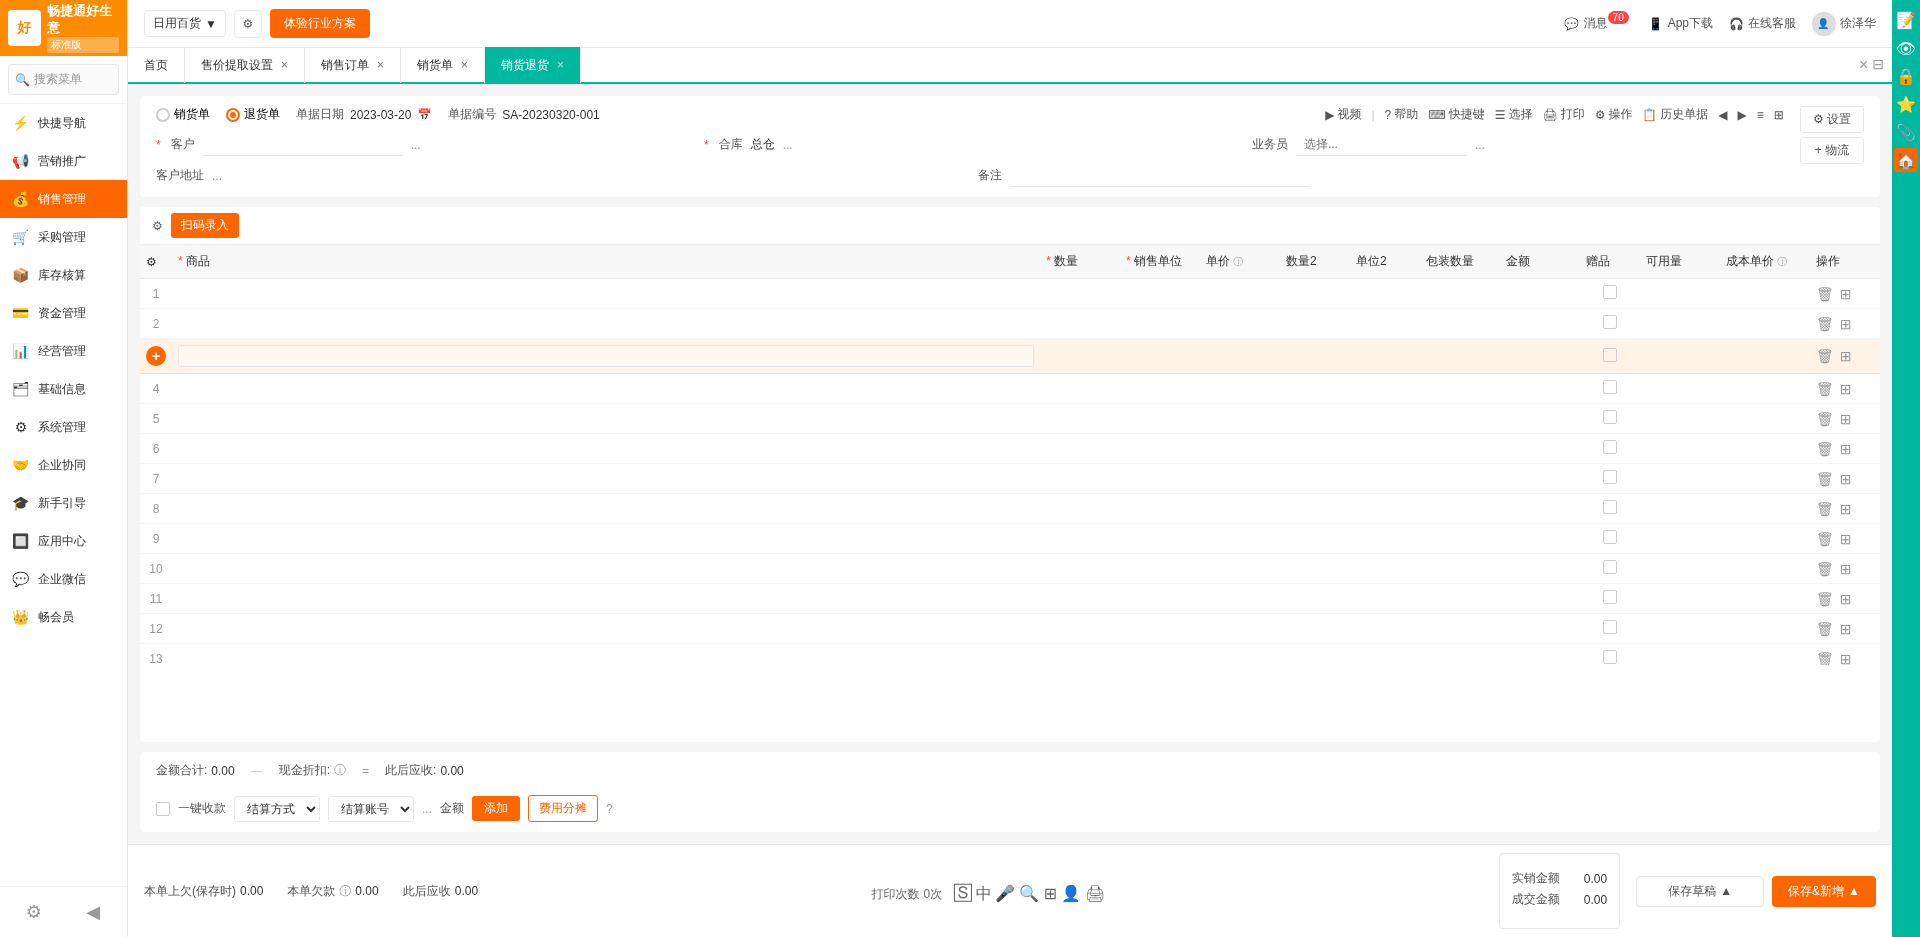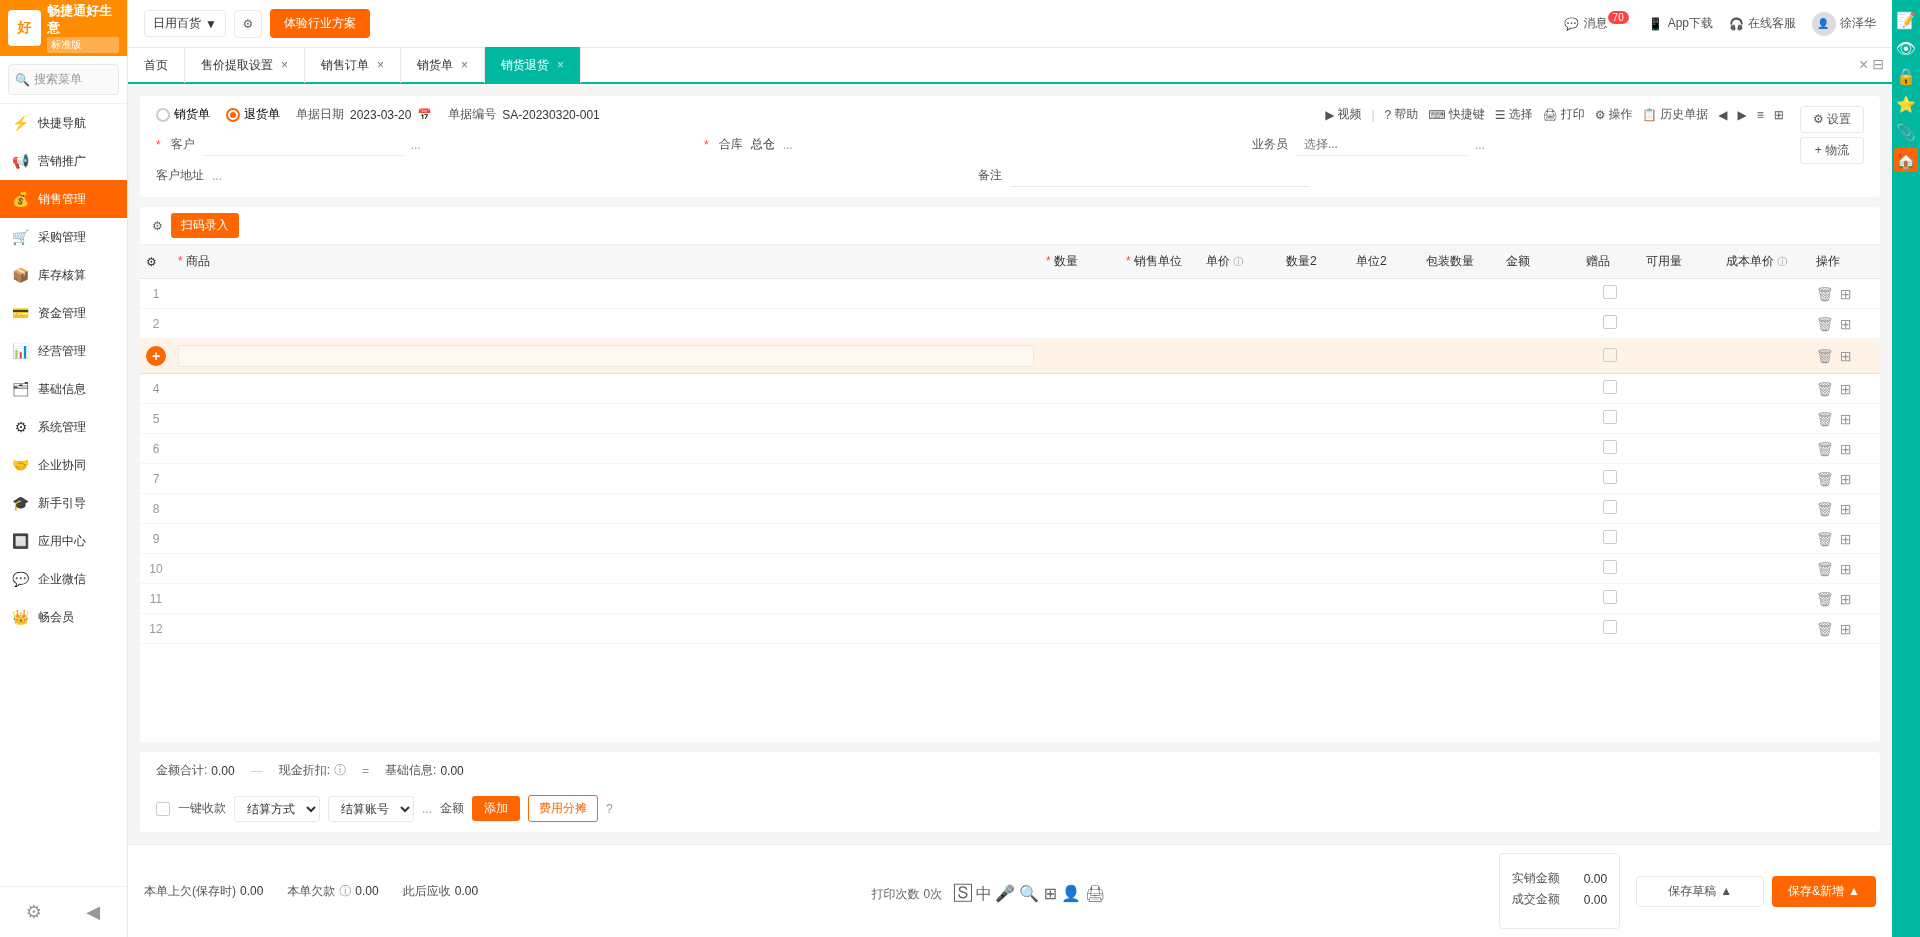--- a/index.html
+++ b/index.html
@@ -684,39 +684,61 @@
         </td>
         <td></td>
         <td></td>
         <td>
           <div class="row-action">
             <span class="row-action-btn">🗑</span>
             <span class="row-action-btn">⊞</span>
           </div>
         </td>
       </tr>
+              <tr>
+        <td class="row-num">13</td>
+        <td class="col-product"></td>
+        <td></td>
+        <td></td>
+        <td></td>
+        <td></td>
+        <td></td>
+        <td></td>
+        <td></td>
+        <td class="checkbox-cell">
+          <span class="checkbox"></span>
+        </td>
+        <td></td>
+        <td></td>
+        <td>
+          <div class="row-action">
+            <span class="row-action-btn">🗑</span>
+            <span class="row-action-btn">⊞</span>
+          </div>
+        </td>
+      </tr>
             </tbody>
         </table>
       </div>
     </div>
 
     <div class="bottom-area">
       <div class="bottom-totals">
         <div class="total-item">
           <span class="total-label">金额合计:</span>
           <span class="total-value">0.00</span>
         </div>
         <span class="total-dash">—</span>
         <div class="total-item">
           <span class="total-label">现金折扣:</span>
           <span style="color:#999;">ⓘ</span>
         </div>
         <span class="equals-icon">=</span>
         <div class="total-item">
-          <span class="total-label">基础信息:</span>
+          <span class="total-label">此后应收:</span>
           <span class="deal-total">0.00</span>
         </div>
       </div>
       <div class="bottom-payment">
         <span class="payment-checkbox"></span>
         <span style="color:#555;">一键收款</span>
         <select class="payment-select">
           <option>结算方式</option>
         </select>
         <select class="payment-select">

